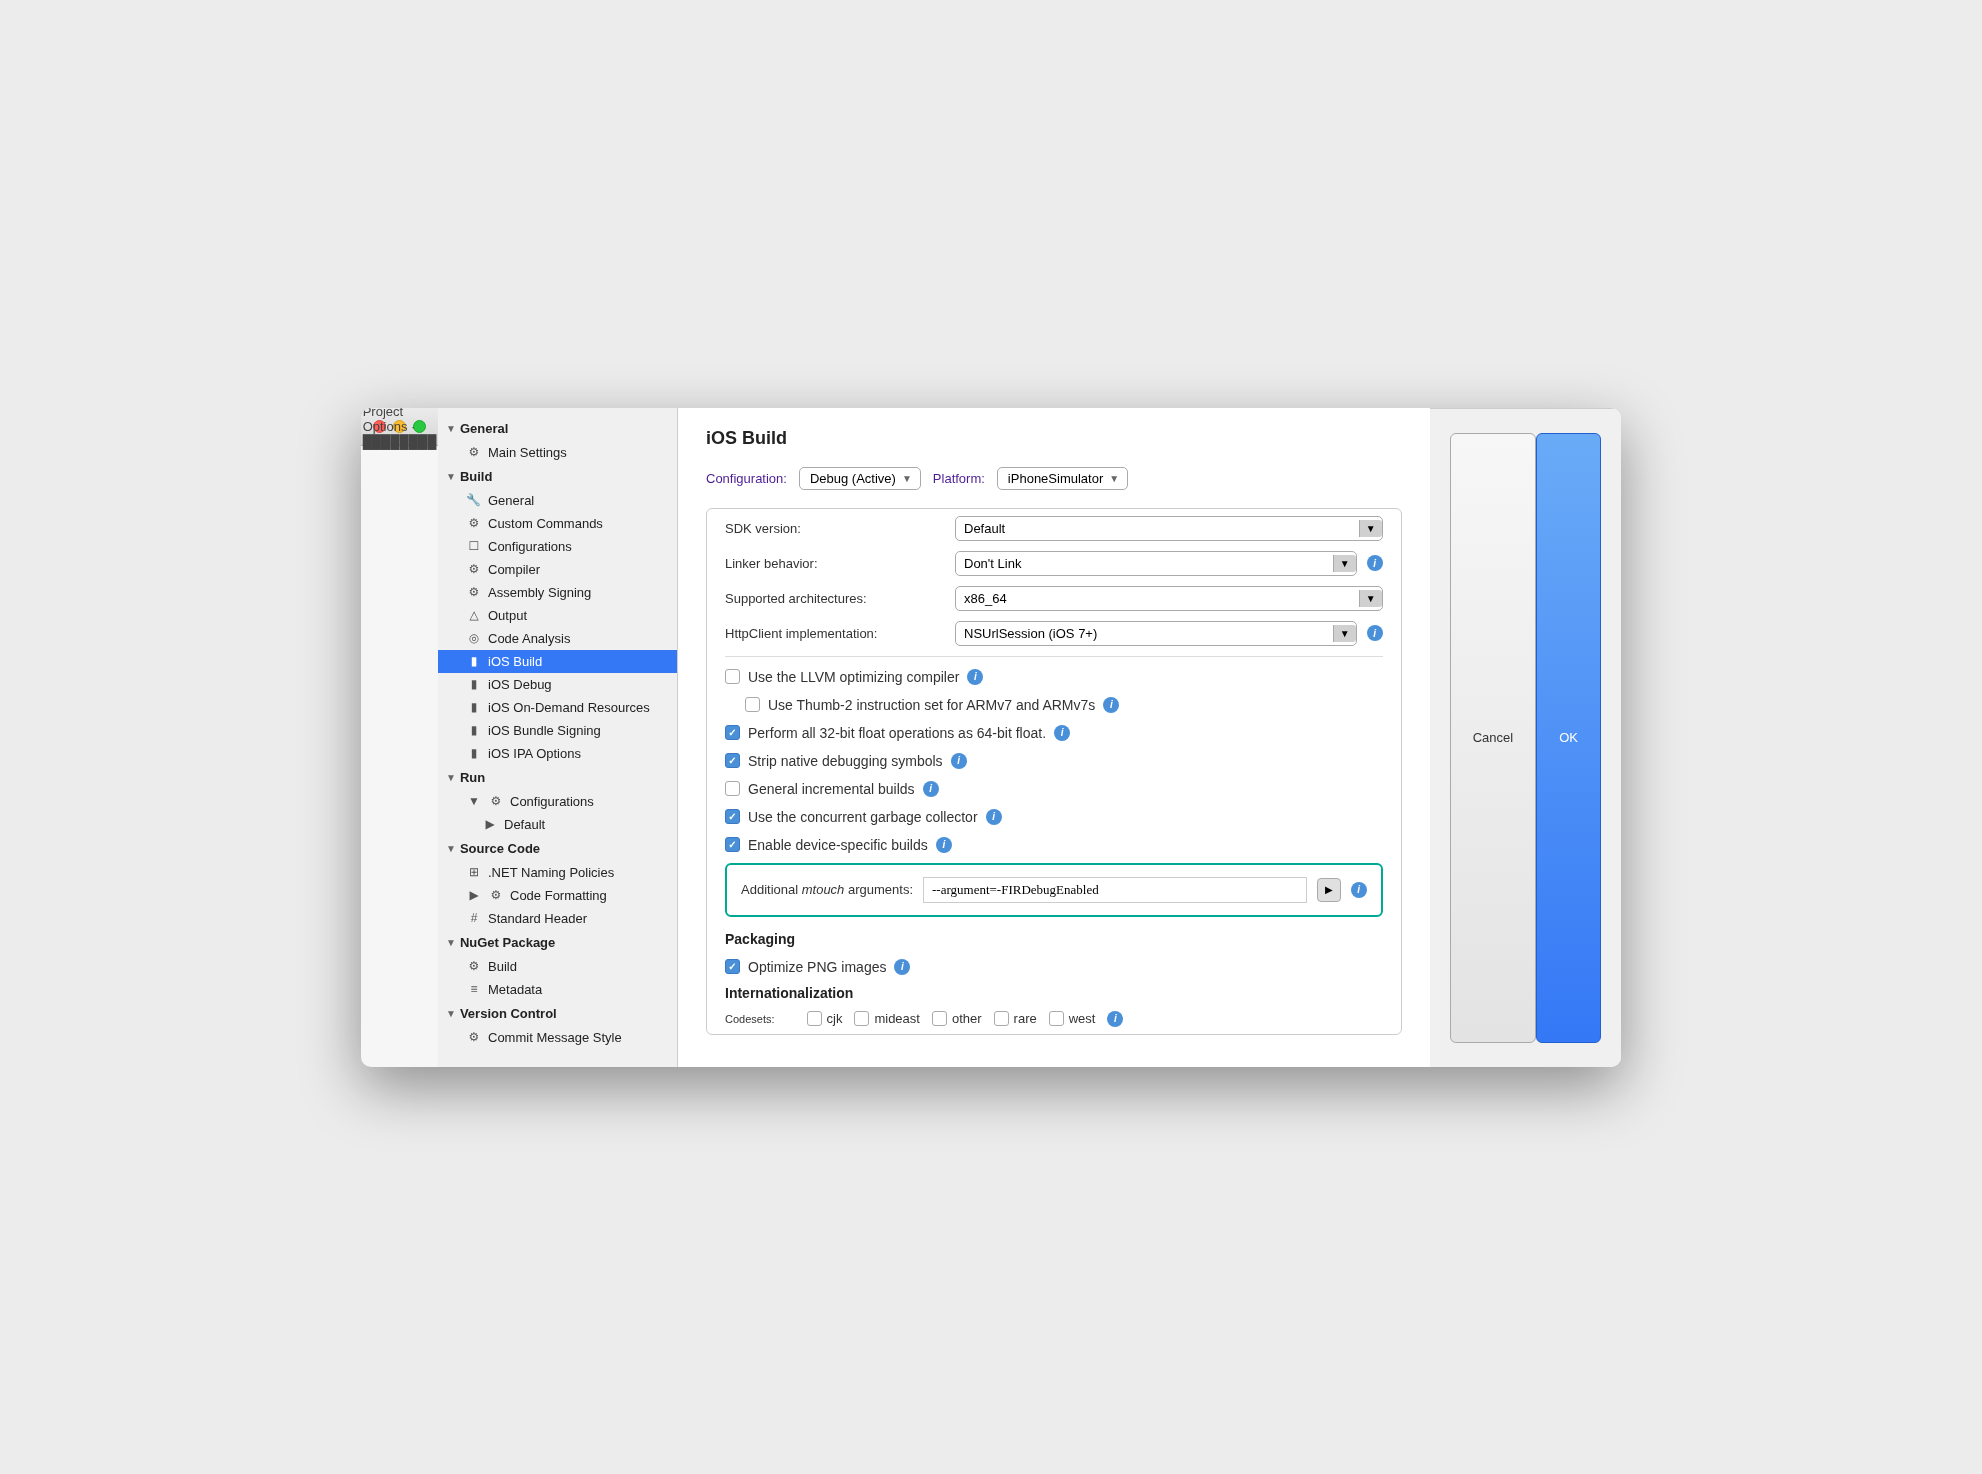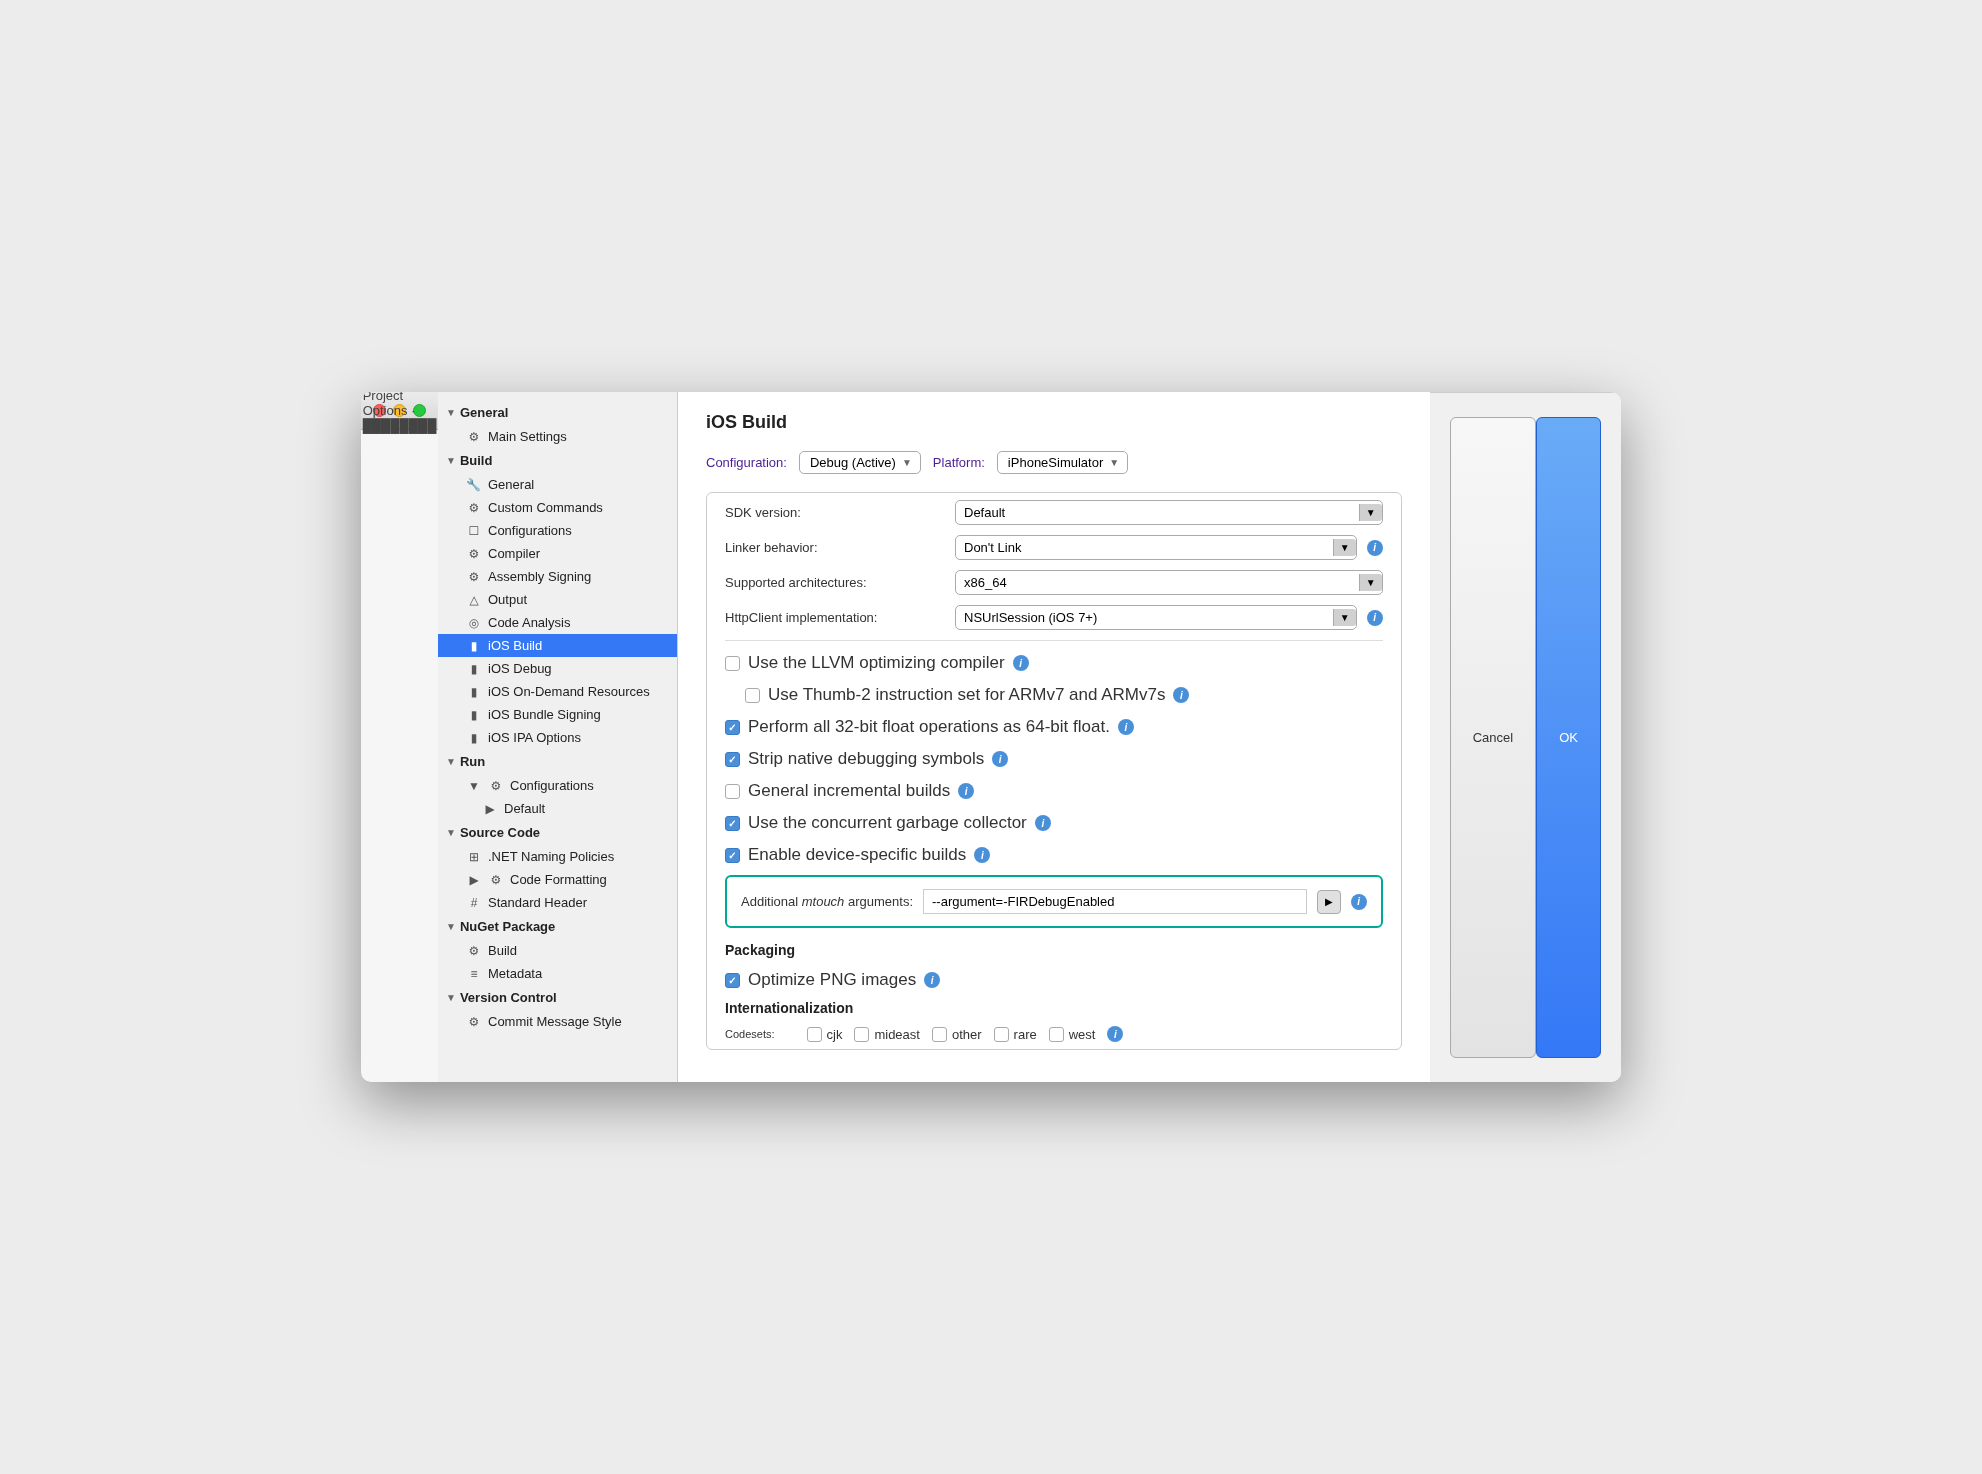--- a/index.html
+++ b/index.html
@@ -221,21 +221,21 @@
       background: #4a90d9;
       border-color: #3a7ac4;
     }
     .cb.checked::after {
       content: '✓';
       color: white;
       font-size: 10px;
       font-weight: bold;
     }
     .cb-label {
-      font-size: 17px;
+      font-size: 14px;
       color: #333;
     }
     
     .mtouch-section {
       border: 2px solid #00a896;
       border-radius: 6px;
       padding: 12px 14px;
       margin-bottom: 14px;
       display: flex;
       align-items: center;
@@ -246,21 +246,21 @@
       color: #333;
       flex-shrink: 0;
     }
     .mtouch-label em { font-style: italic; }
     .mtouch-input {
       flex: 1;
       border: 1px solid #ccc;
       border-radius: 0;
       padding: 4px 8px;
       font-size: 13px;
-      font-family: Liberation Sans, sans-serif;
+      font-family: Liberation Serif, serif;
       background: white;
     }
     .mtouch-play-btn {
       width: 24px;
       height: 24px;
       background: #e0e0e0;
       border: 1px solid #aaa;
       border-radius: 4px;
       display: flex;
       align-items: center;

